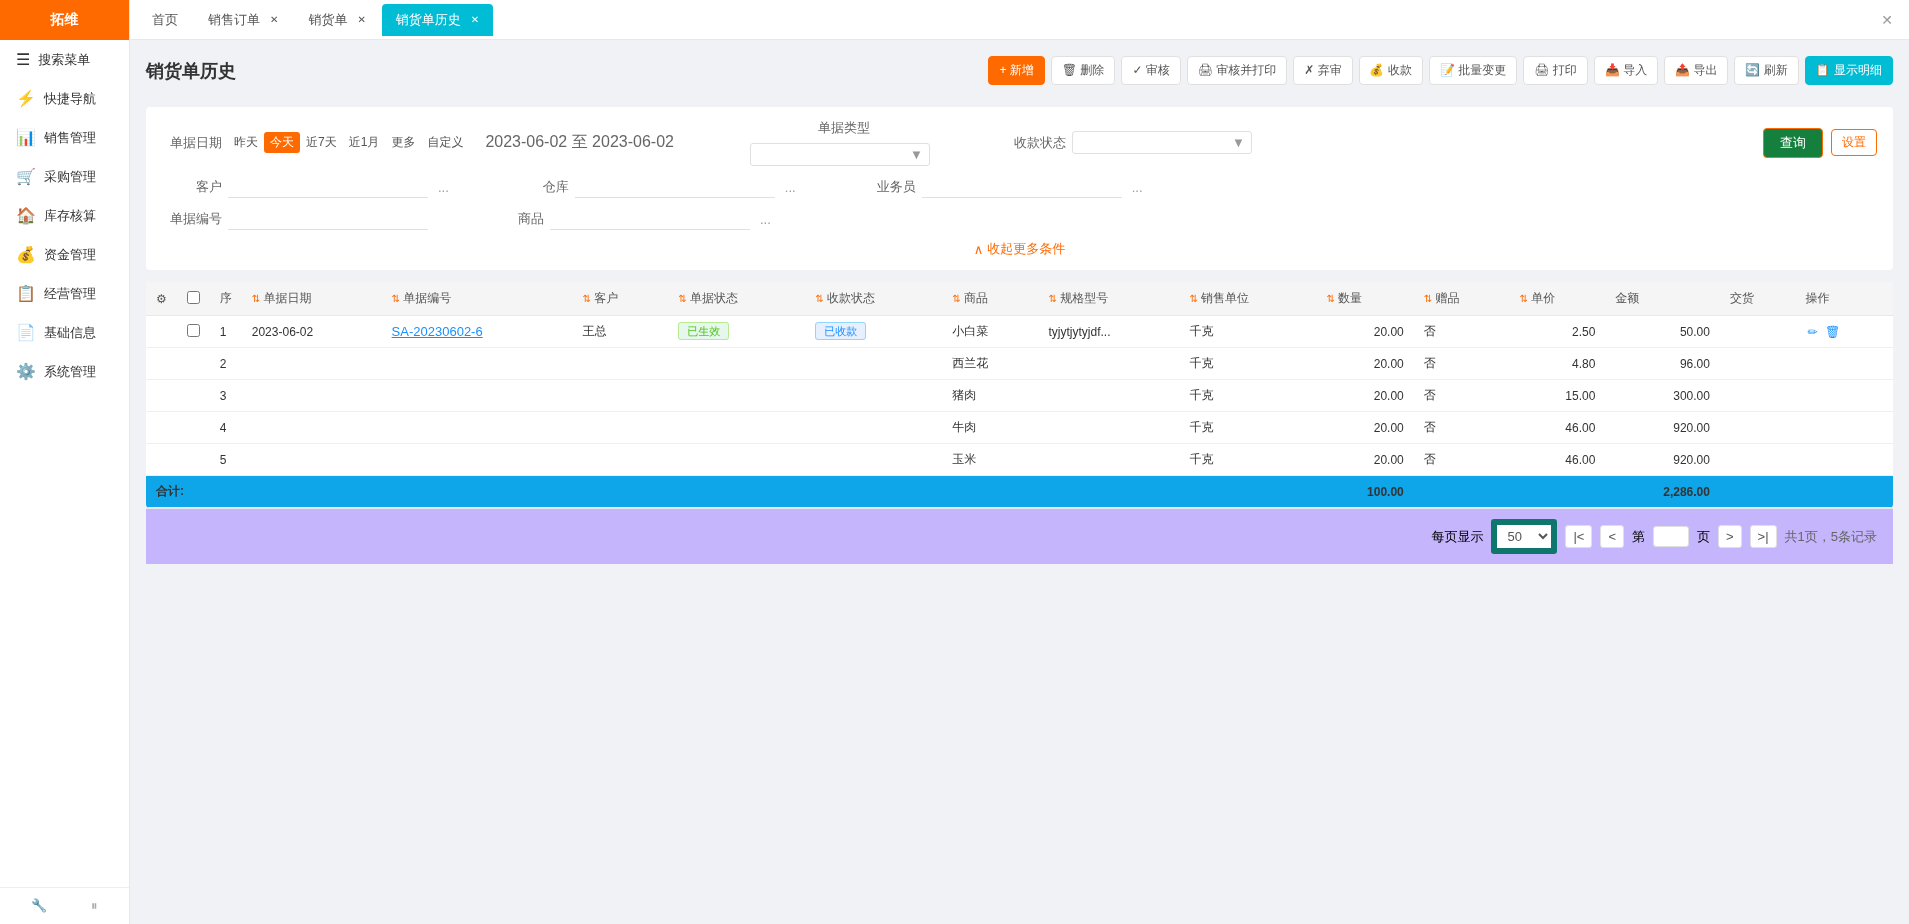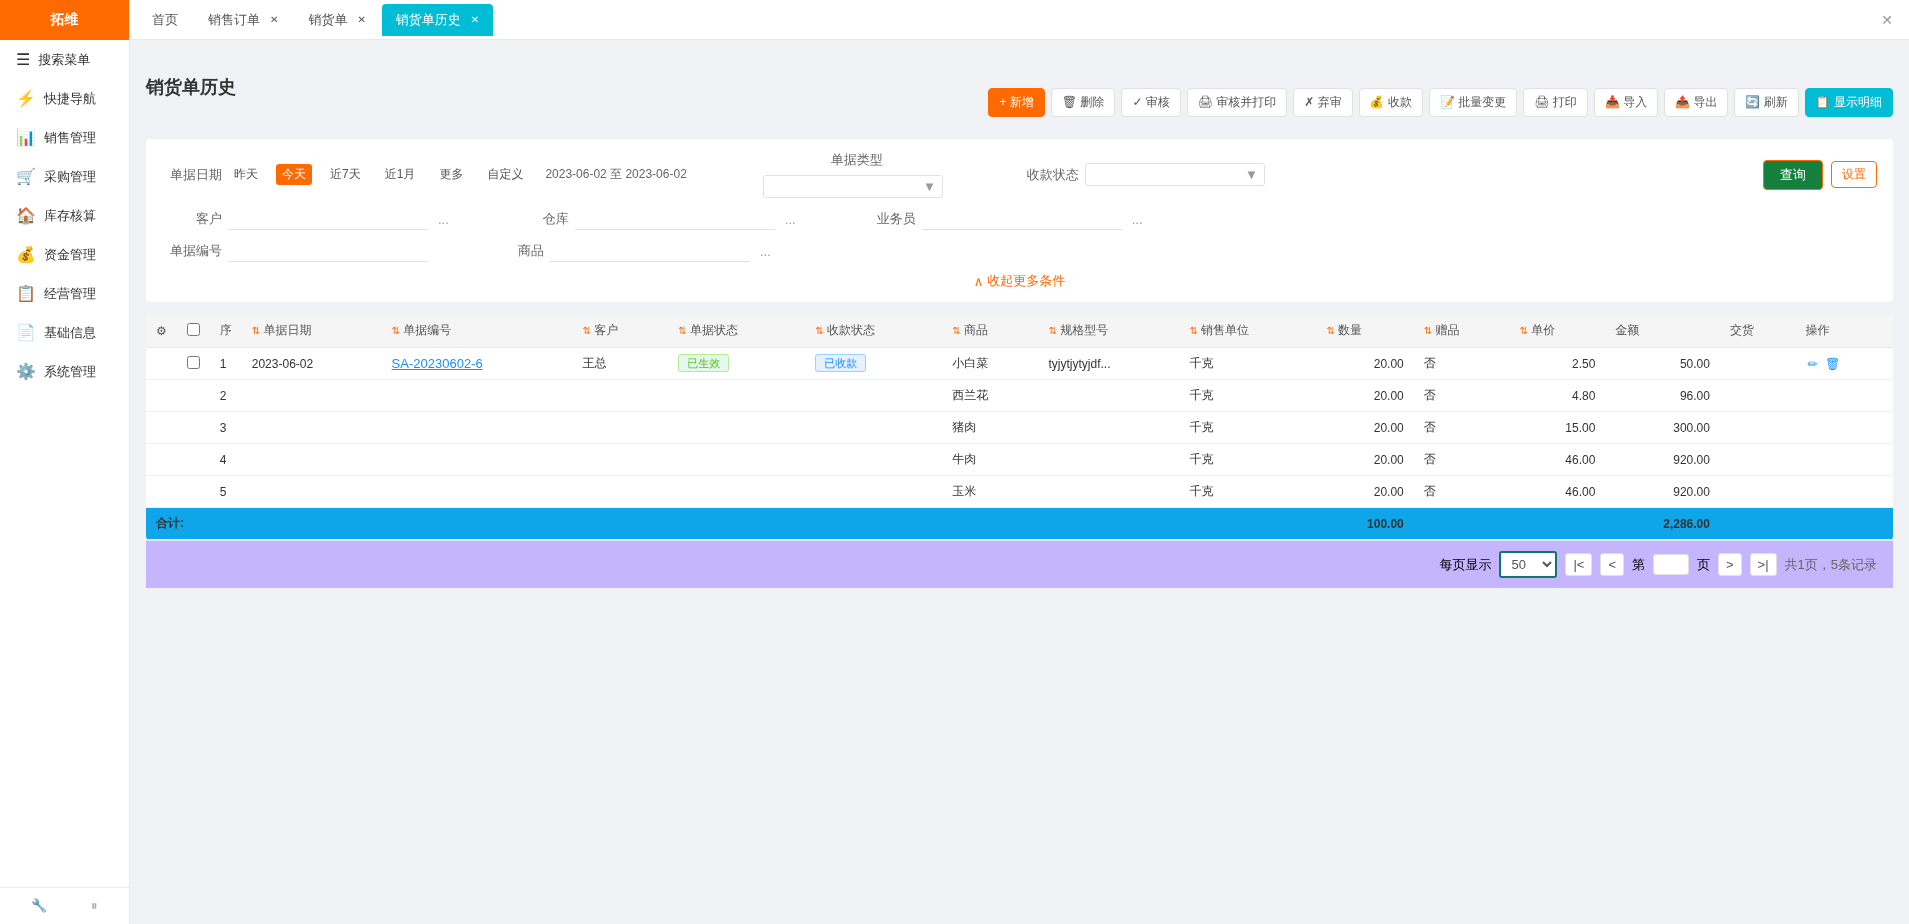--- a/index.html
+++ b/index.html
@@ -20,37 +20,37 @@
     .tab { padding: 0 14px; height: 32px; display: flex; align-items: center; border-radius: 4px 4px 0 0; cursor: pointer; gap: 6px; color: #555; white-space: nowrap; }
     .tab.active { background: #00bcd4; color: #fff; }
     .tab .close { font-size: 10px; margin-left: 4px; }
     .tab-close-btn { margin-left: auto; color: #999; cursor: pointer; font-size: 14px; padding: 4px 8px; }
 
     
     .page { flex: 1; overflow: auto; padding: 16px; background: #f0f2f5; }
     .page-title { font-size: 18px; font-weight: bold; color: #333; margin-bottom: 12px; }
 
     
-    .toolbar { display: flex; align-items: center; gap: 6px; margin-bottom: 12px; flex-wrap: wrap; margin-top: 32px; }
+    .toolbar { display: flex; align-items: center; gap: 6px; margin-bottom: 12px; flex-wrap: wrap; }
     .toolbar-btn { display: flex; align-items: center; gap: 4px; padding: 5px 10px; border: 1px solid #e0e0e0; border-radius: 4px; background: #fff; cursor: pointer; color: #555; font-size: 12px; }
     .toolbar-btn.primary { background: #ff6a00; color: #fff; border-color: #ff6a00; }
     .toolbar-btn.teal { background: #00bcd4; color: #fff; border-color: #00bcd4; }
 
     
     .filter-area { background: #fff; border-radius: 4px; padding: 12px 16px; margin-bottom: 12px; }
     .filter-row { display: flex; align-items: center; gap: 16px; margin-bottom: 10px; flex-wrap: wrap; }
     .filter-item { display: flex; align-items: center; gap: 6px; }
     .filter-label { color: #666; white-space: nowrap; min-width: 60px; text-align: right; }
     .filter-input { border: none; border-bottom: 1px solid #e0e0e0; padding: 3px 6px; min-width: 120px; color: #333; outline: none; background: transparent; }
     .filter-select { display: flex; align-items: center; border: 1px solid #e0e0e0; border-radius: 3px; padding: 3px 6px; min-width: 140px; background: #fff; cursor: pointer; }
     .filter-select .arrow { margin-left: auto; color: #999; }
-    .date-filter { display: flex; align-items: flex-end; gap: 12px; }
+    .date-filter { display: flex; align-items: flex-end; gap: 0; }
     .date-btn { padding: 2px 6px; border: none; background: none; cursor: pointer; color: #555; font-size: 12px; }
     .date-btn.active { background: #ff6a00; color: #fff; border-radius: 3px; }
-    .date-range { color: #666; font-size: 12px; }
+    .date-range { color: #666; font-size: 16px; }
     .ellipsis-btn { color: #999; cursor: pointer; padding: 2px 4px; }
     .collapse-btn { display: flex; align-items: center; justify-content: center; gap: 4px; color: #ff6a00; cursor: pointer; font-size: 12px; margin-top: 4px; }
 
     
     .table-container { background: #fff; border-radius: 4px; overflow: hidden; }
     .data-table { width: 100%; border-collapse: collapse; }
     .data-table th { background: #f5f5f5; padding: 8px 10px; text-align: left; color: #555; font-weight: normal; border-bottom: 1px solid #e8e8e8; white-space: nowrap; font-size: 12px; }
     .data-table td { padding: 7px 10px; border-bottom: 1px solid #f0f0f0; color: #333; font-size: 12px; }
     .data-table th .sort { color: #ff6a00; font-size: 10px; }
     .badge { padding: 2px 8px; border-radius: 3px; font-size: 11px; }
@@ -66,21 +66,21 @@
     .page-input { width: 36px; text-align: center; border: 1px solid #e0e0e0; border-radius: 3px; padding: 2px; }
     .page-info { color: #666; }
 
     .settings-btn { background: #fff; color: #ff6a00; border: 1px solid #ff6a00; border-radius: 4px; padding: 4px 10px; cursor: pointer; font-size: 12px; }
     .query-btn { background: #15803d; color: #fff; border: 1px solid #ff6a00; border-radius: 4px; padding: 5px 16px; cursor: pointer; font-size: 13px; }
 
     .gear-col { width: 30px; text-align: center; }
     .checkbox-col { width: 30px; text-align: center; }
     .num-col { width: 30px; text-align: center; color: #999; }
 
-    select.native-select { border: 2px solid #0f766e; border-radius: 3px; padding: 3px 6px; background: #fff; color: #555; }
+    select.native-select { border: 6px solid #0f766e; border-radius: 3px; padding: 3px 6px; background: #fff; color: #555; }
   </style>
 </head>
 <body>
 
 <div class="sidebar">
   <div class="sidebar-logo">拓维</div>
   <div class="sidebar-item">
     <span class="icon">☰</span>
     <span>搜索菜单</span>
   </div>

